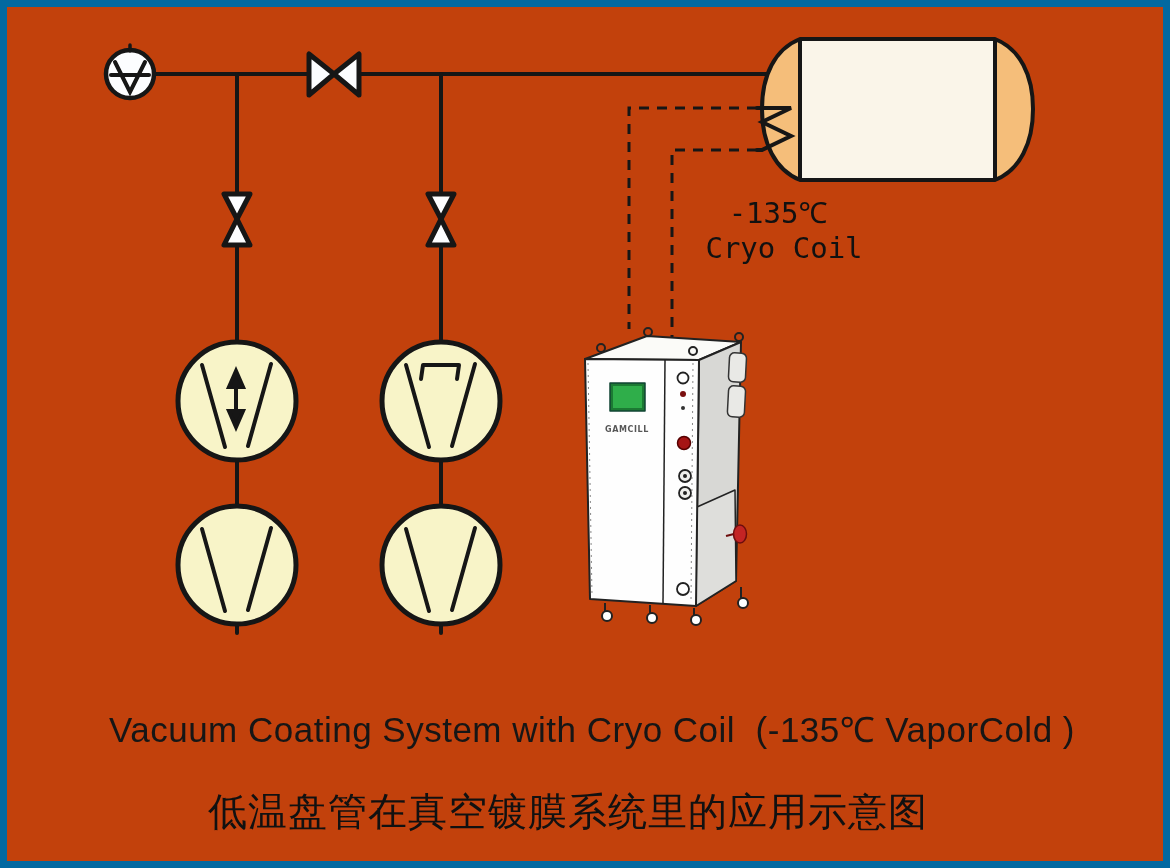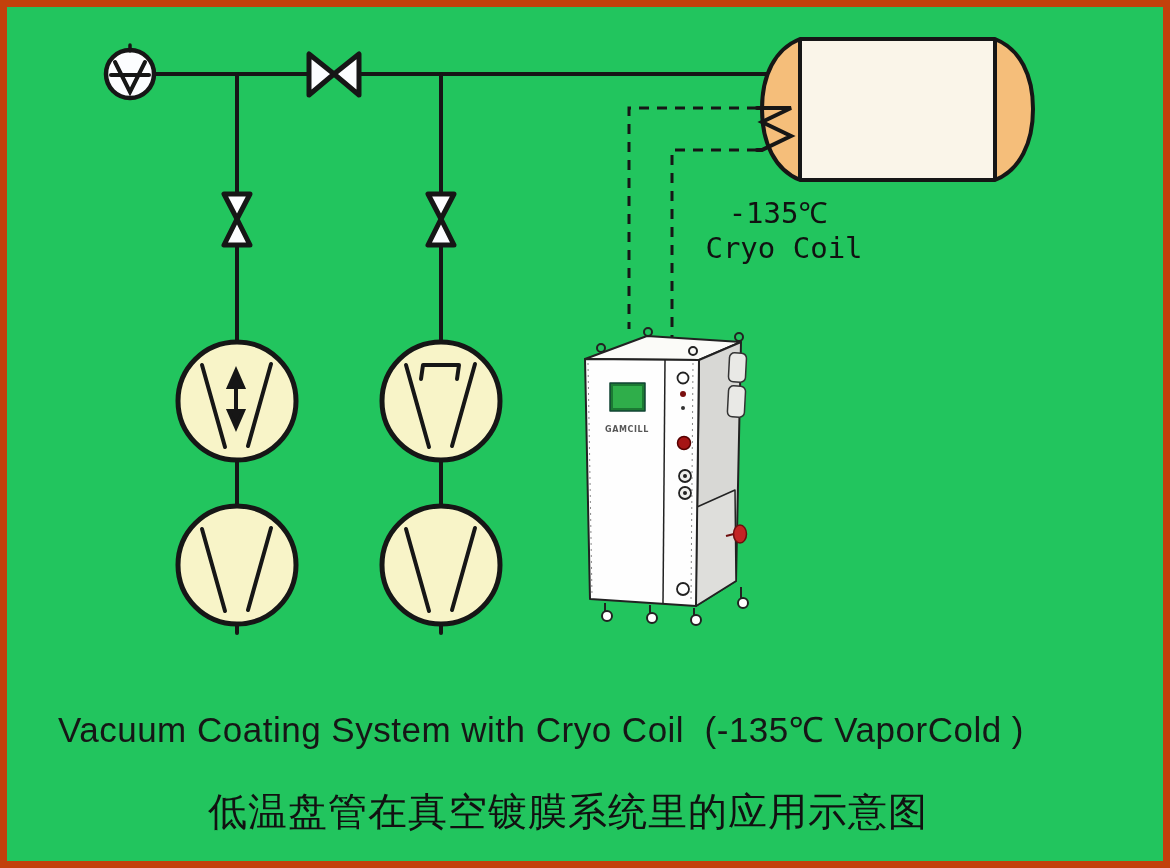--- a/index.html
+++ b/index.html
@@ -1,28 +1,28 @@
 <!DOCTYPE html>
 <html><head>
 <meta charset="utf-8">
 <style>
   html,body{margin:0;padding:0;background:#ffffff;}
   .canvas{
     position:relative;
     width:1170px;height:868px;
     box-sizing:border-box;
-    border:7px solid #c2410c;
-    background:#22c55e;
+    border:7px solid #0369a1;
+    background:#c2410c;
     overflow:hidden;
     font-family:"Liberation Sans", sans-serif;
   }
   .diagram-svg{position:absolute;left:0;top:0;}
   .caption-en{
     position:absolute;left:0;top:698px;width:1068px;
-    text-align:center;
+    text-align:right;
     font-size:35px;font-weight:400;color:#161616;
     letter-spacing:0.5px;
     font-family:"Liberation Sans", sans-serif;
     white-space:pre;
   }
   .caption-zh{
     position:absolute;left:16px;top:778px;width:1090px;
     text-align:center;
     font-size:39px;font-weight:400;color:#111;
     letter-spacing:1px;

